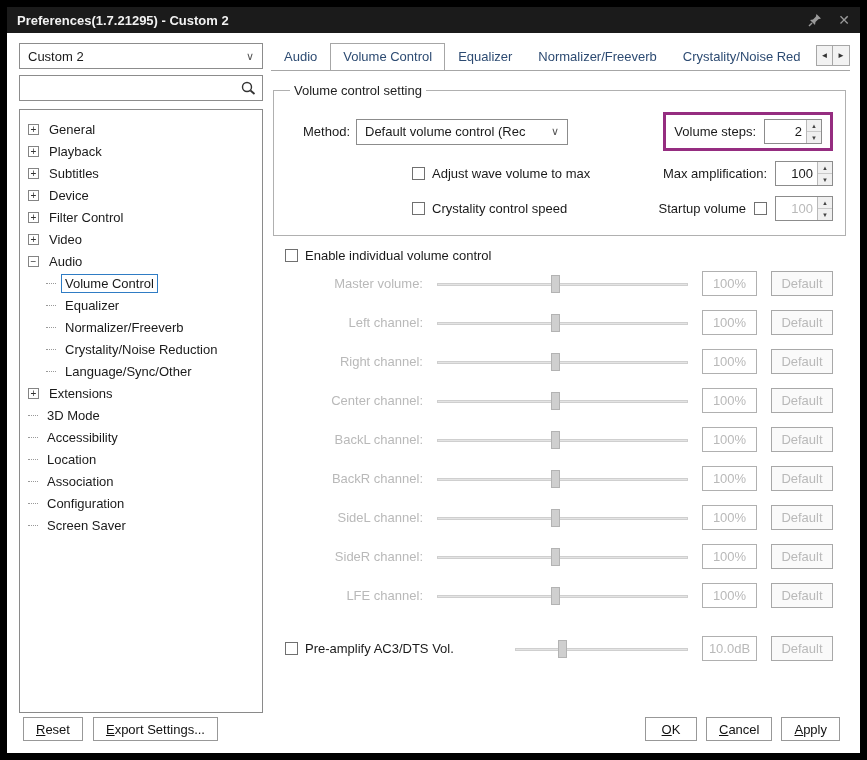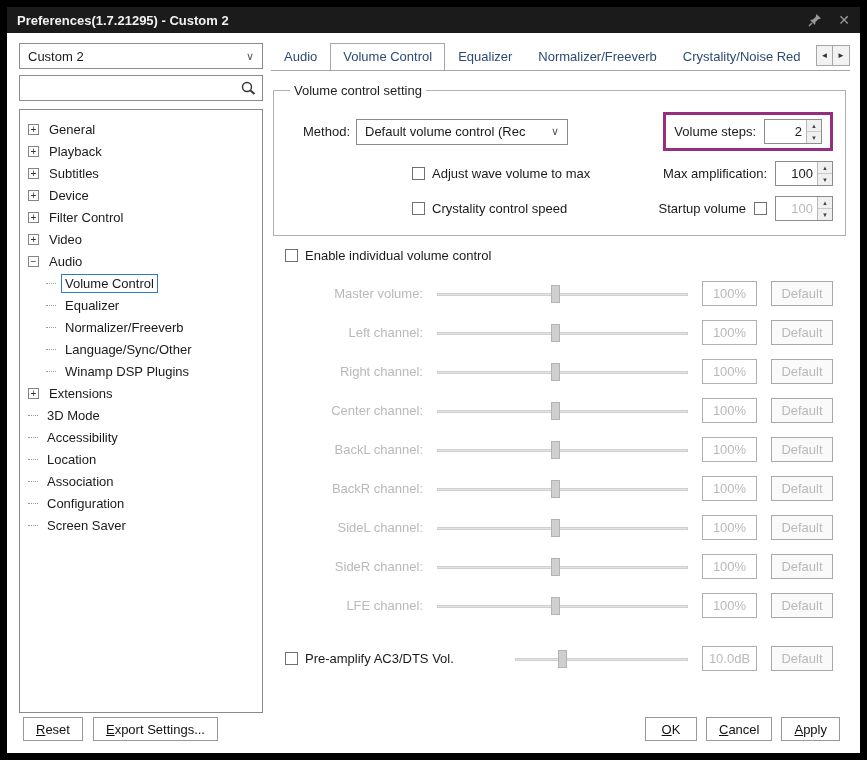--- a/index.html
+++ b/index.html
@@ -64,21 +64,21 @@
   .spin-btn:last-child { border-bottom:none; }
   .spinner.dis .spin-val { color:#b9b9b9; }
 
   .cb { width:13px; height:13px; border:1px solid #707070; background:#fff; flex:0 0 13px; display:inline-block; }
   .cb-row { display:flex; align-items:center; gap:7px; }
   .indent1 { margin-left:126px; }
 
   .right-cluster { margin-left:auto; display:flex; align-items:center; gap:8px; }
 
   
-  .enable-row { margin:12px 0 18px 12px;text-align:center; }
+  .enable-row { margin:12px 0 8px 12px;text-align:center; }
   .chan-row { display:grid; grid-template-columns:150px 1fr 55px 62px; gap:14px; align-items:center; margin-bottom:14px; max-width:560px; }
   .chan-label { text-align:right; white-space:nowrap; }
   .dis { color:#b9b9b9; }
 
   .slider { position:relative; height:20px; }
   .slider .track { position:absolute; left:0; right:0; top:9px; height:3px; background:#e4e4e4; border:1px solid #cfcfcf; }
   .slider .thumb { position:absolute; top:1px; width:9px; height:18px; background:#cfcfcf; border:1px solid #b3b3b3; margin-left:-4px; }
 
   .valbox { height:25px; border:1px solid #b0b0b0; display:flex; align-items:center; justify-content:center; white-space:nowrap; }
   .btn { height:25px; border:1px solid #a8a8a8; background:#fafafa; font:inherit; cursor:default; white-space:nowrap; }
@@ -167,25 +167,25 @@
             <div class="tree-item level1">
               <span class="tree-dash"></span>
               <span class="tree-label">Equalizer</span>
             </div>
             <div class="tree-item level1">
               <span class="tree-dash"></span>
               <span class="tree-label">Normalizer/Freeverb</span>
             </div>
             <div class="tree-item level1">
               <span class="tree-dash"></span>
+              <span class="tree-label">Crystality/Noise Reduction</span>
+            </div>
+            <div class="tree-item level1">
+              <span class="tree-dash"></span>
               <span class="tree-label">Language/Sync/Other</span>
-            </div>
-            <div class="tree-item level1">
-              <span class="tree-dash"></span>
-              <span class="tree-label">Winamp DSP Plugins</span>
             </div>
             <div class="tree-item level0">
               <span class="expander">+</span>
               <span class="tree-label">Extensions</span>
             </div>
             <div class="tree-item level0">
               <span class="tree-dash"></span>
               <span class="tree-label">3D Mode</span>
             </div>
             <div class="tree-item level0">

